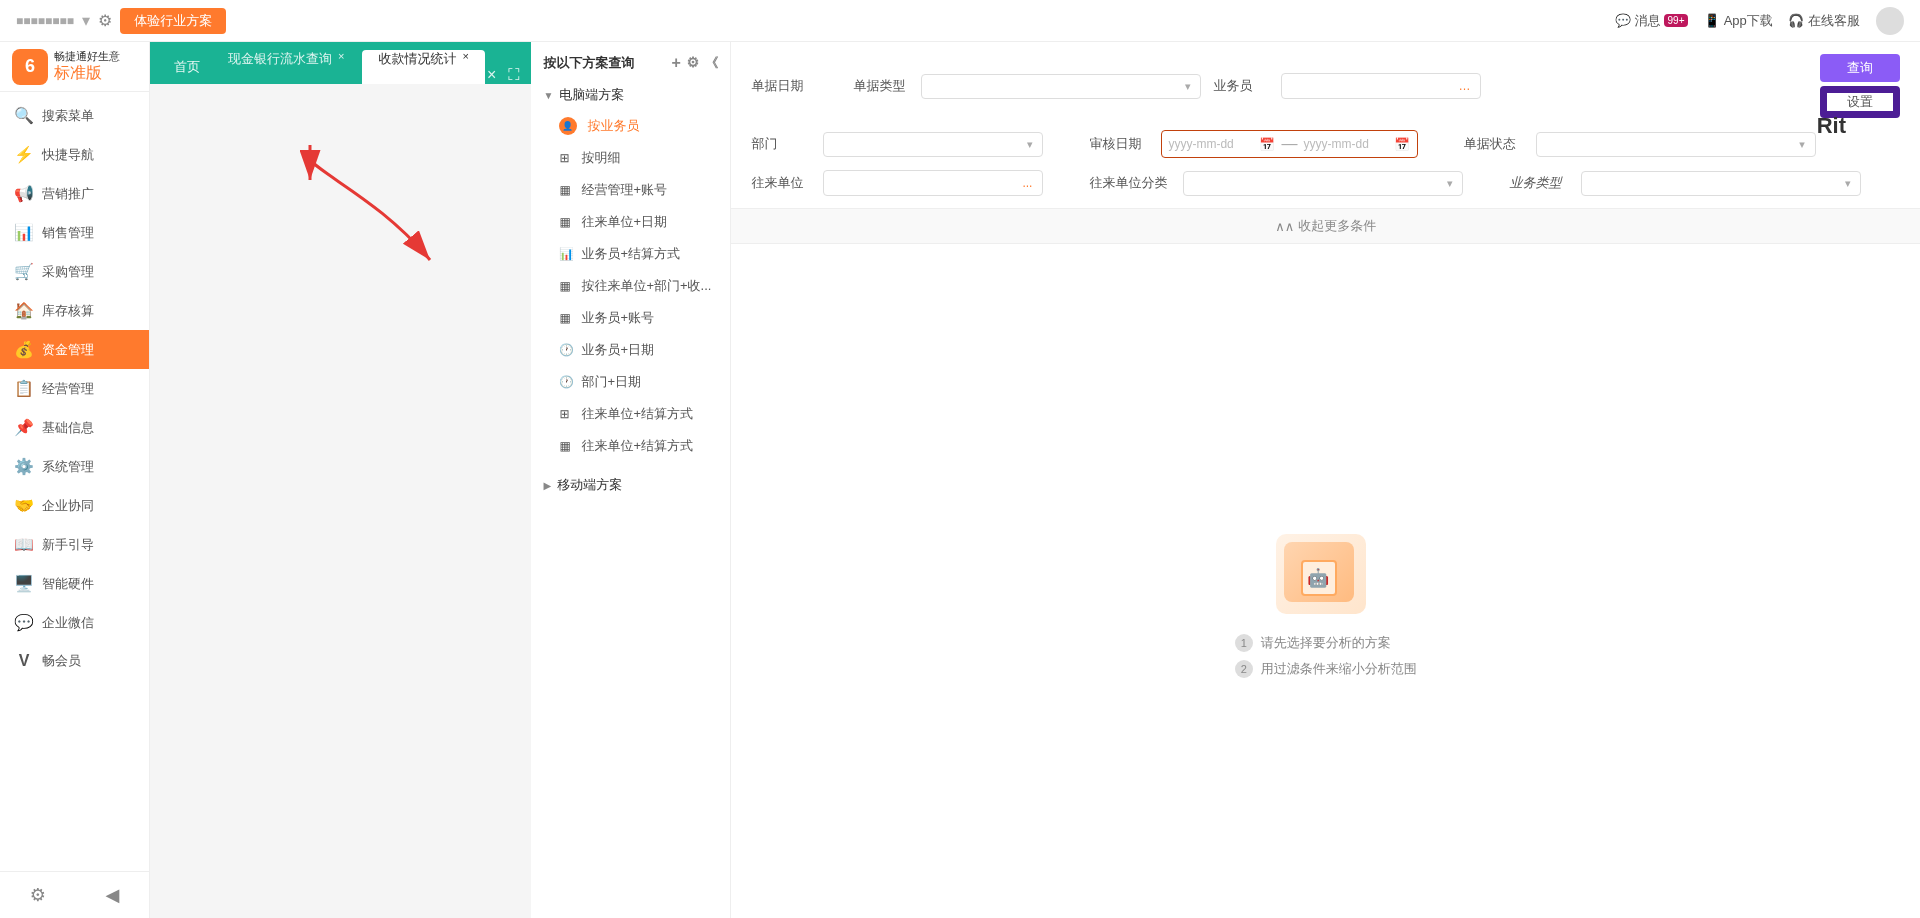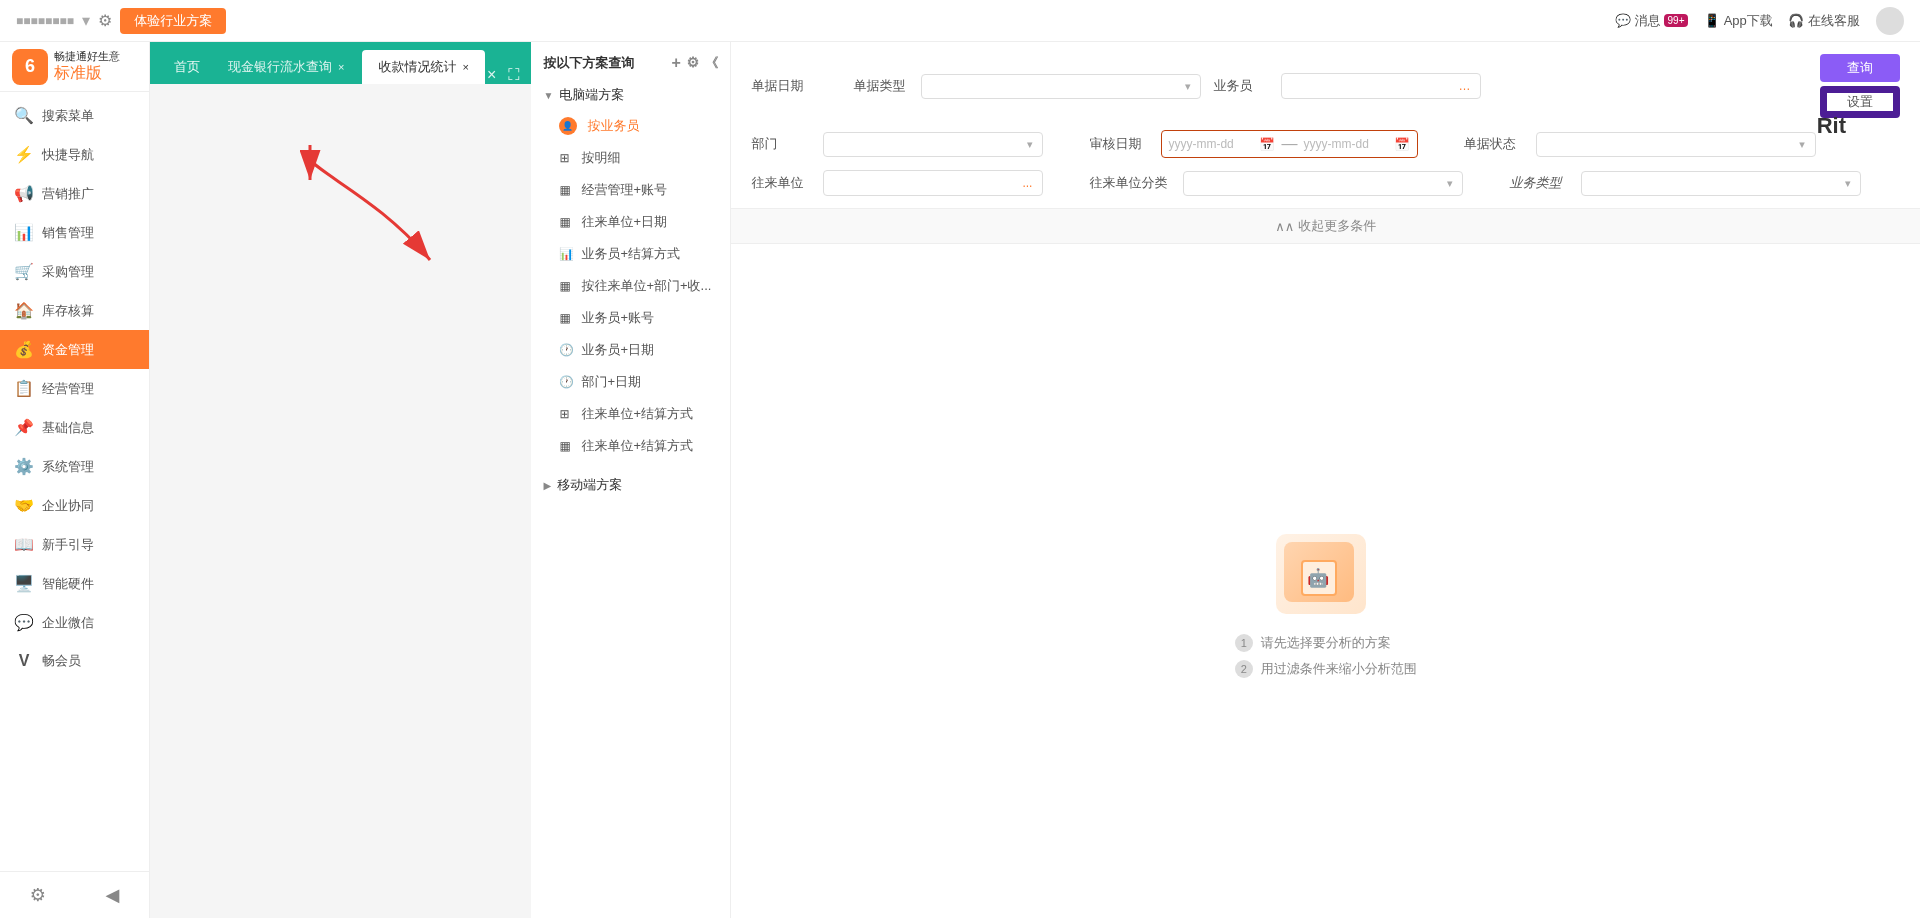--- a/index.html
+++ b/index.html
@@ -109,21 +109,20 @@
       height: 42px;
       background: #1ab394;
       display: flex;
       align-items: flex-end;
       padding: 0 12px;
       flex-shrink: 0;
     }
     .tab-item {
       height: 34px;
       display: flex;
-      align-items: center;
       padding: 0 16px;
       font-size: 13px;
       color: rgba(255,255,255,0.85);
       cursor: pointer;
       border-radius: 4px 4px 0 0;
       gap: 6px;
       margin-right: 2px;
     }
     .tab-item.active { background: #fff; color: #333; }
     .tab-close { font-size: 11px; color: inherit; cursor: pointer; }

